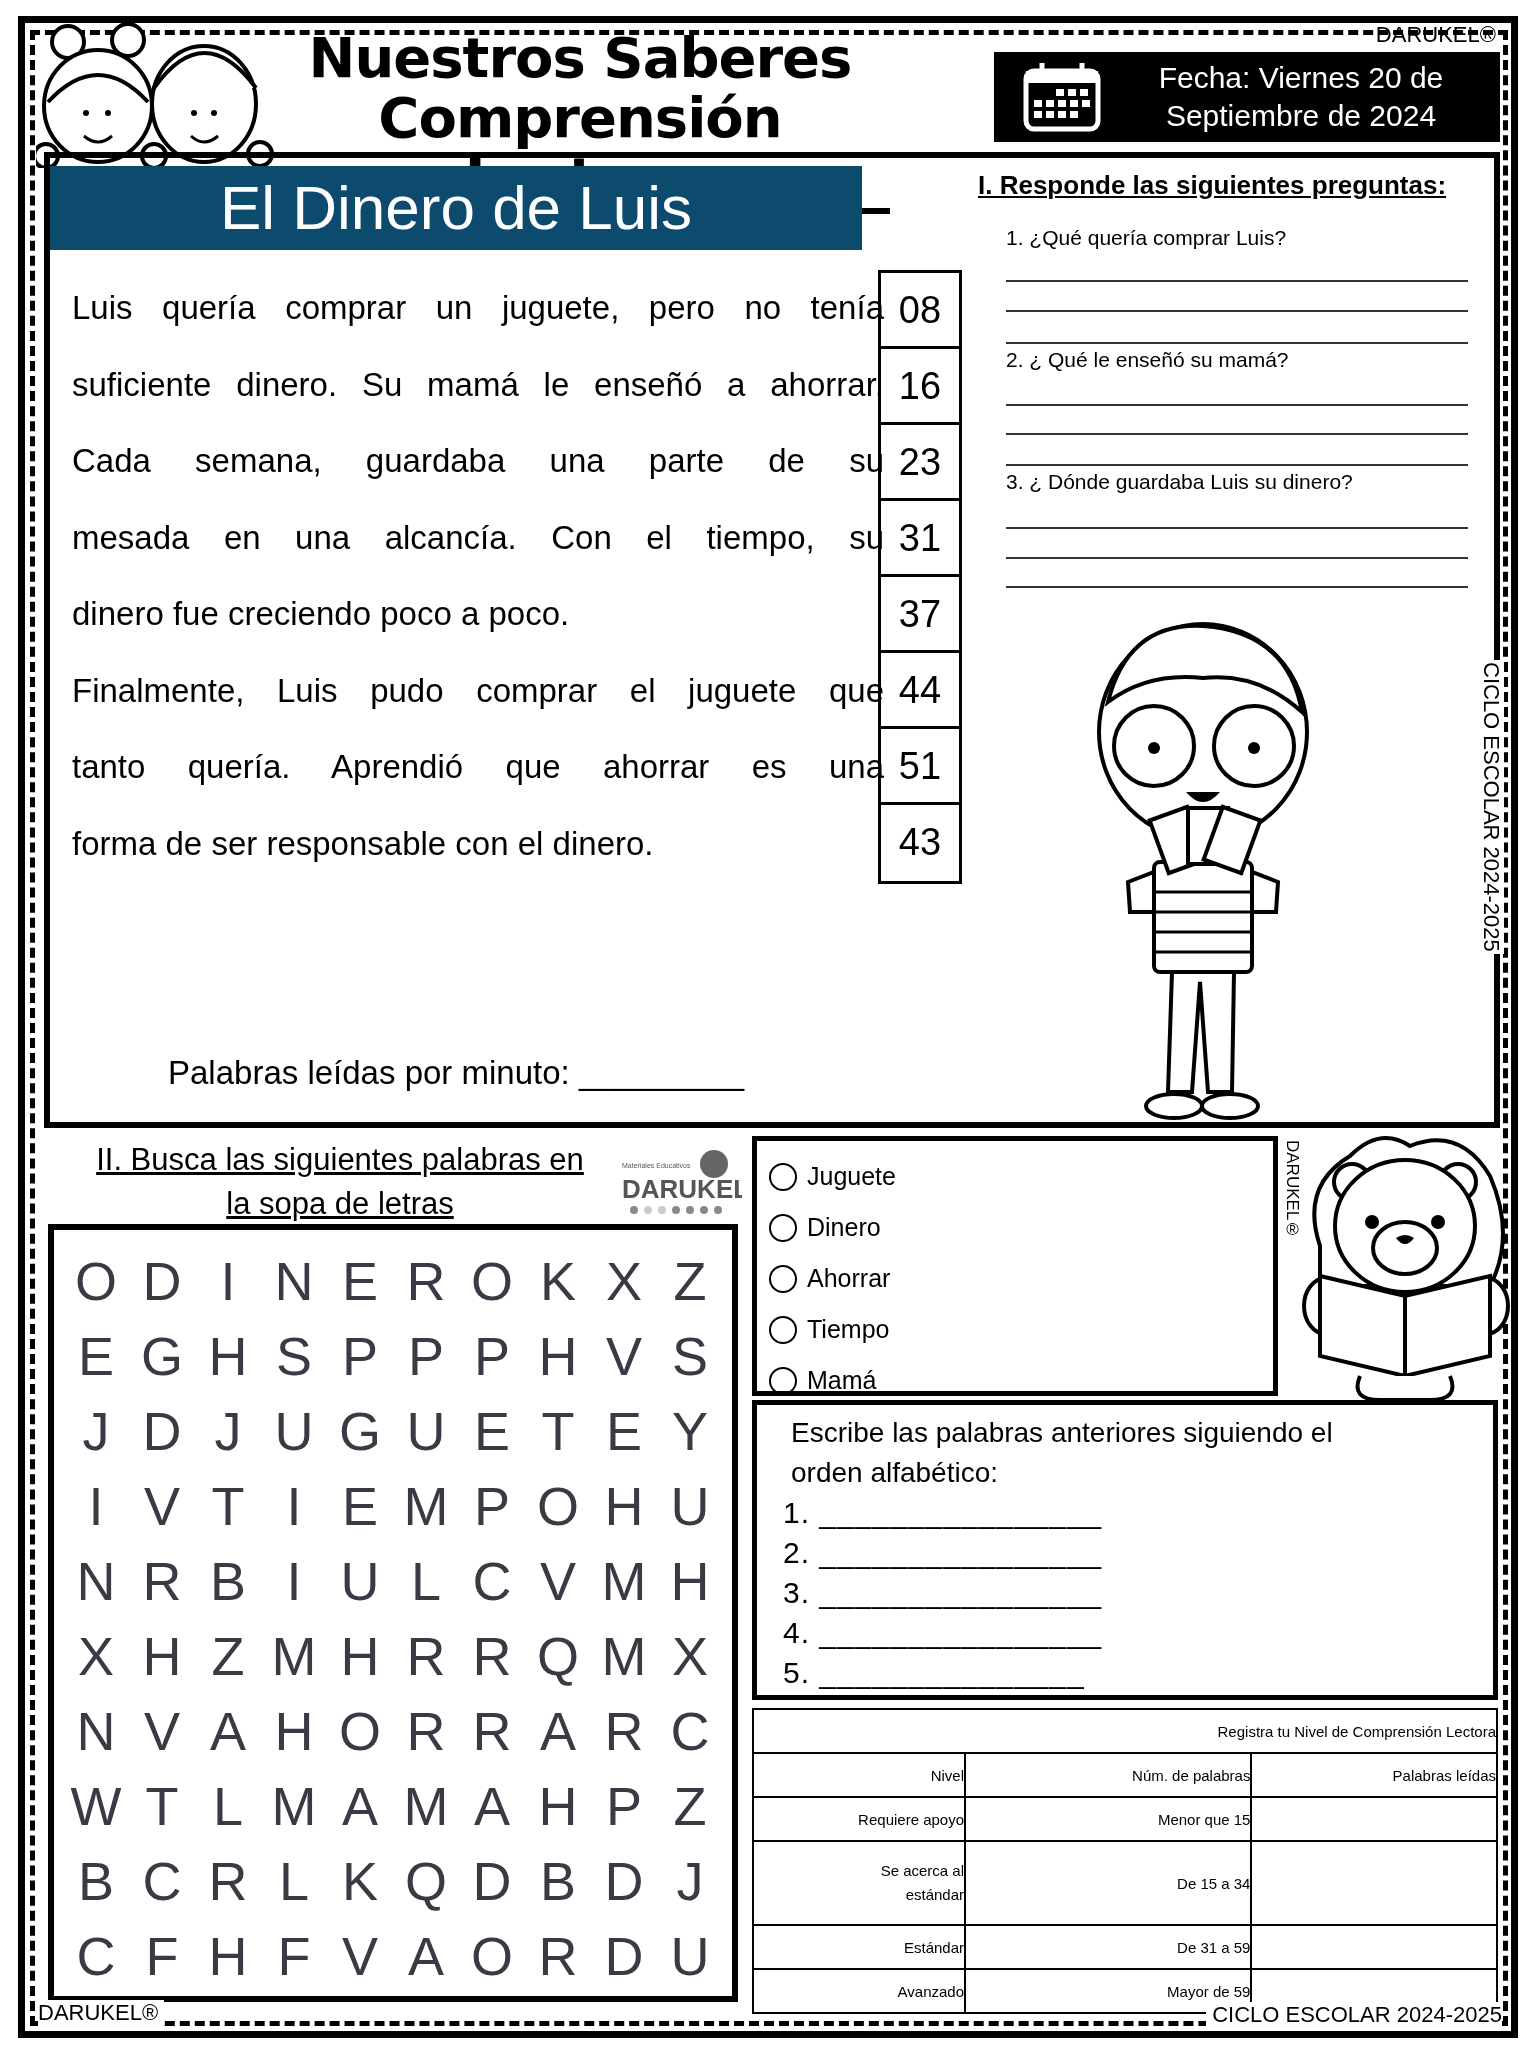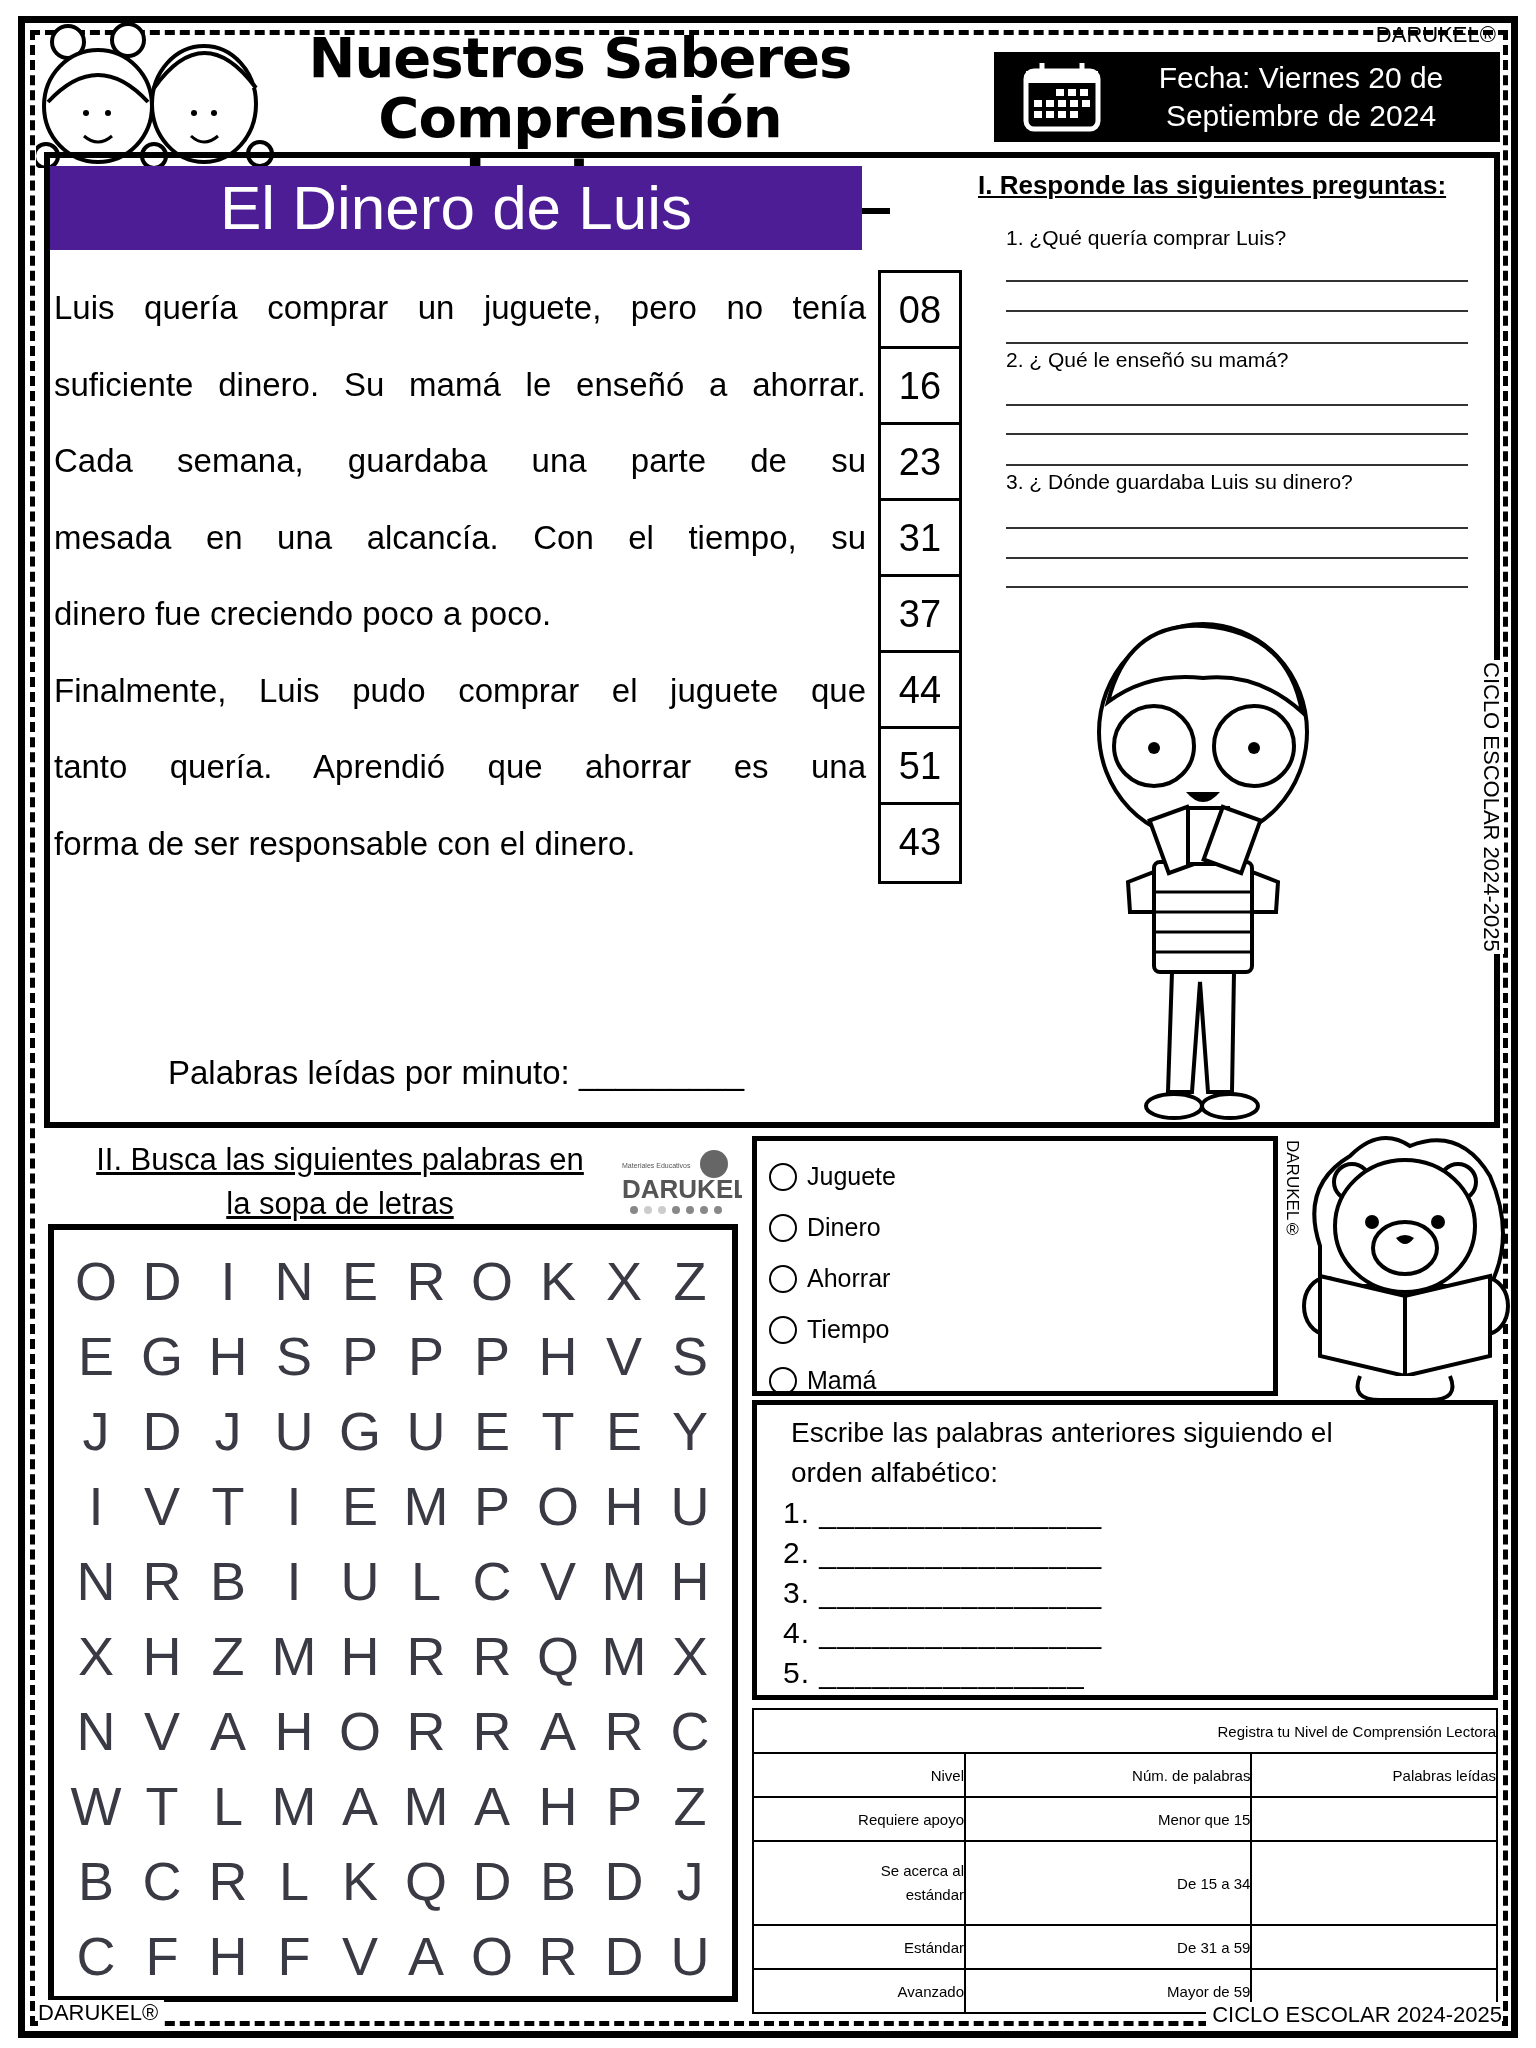--- a/index.html
+++ b/index.html
@@ -16,22 +16,22 @@
   .kids { left: 36px; top: 18px; width: 240px; height: 150px; }
   .main-title { left: 270px; top: 28px; width: 620px; text-align: center; font-family: "DejaVu Sans", sans-serif; font-weight: bold; font-size: 56px; line-height: 60px; letter-spacing: -1px; }
   .main-title .l2 { display:block; border-bottom: 6px solid #000; padding-bottom: 0px; }
   .brand-top { right: 40px; top: 22px; font-size: 22px; }
   .date-box { left: 994px; top: 52px; width: 506px; height: 90px; background: #000; color: #fff; display: flex; align-items: center; }
   .date-box .cal { width: 80px; height: 72px; margin-left: 28px; }
   .date-text { flex: 1; text-align: center; font-size: 30px; line-height: 38px; }
 
   
   .story-panel { left: 44px; top: 152px; width: 1456px; height: 976px; border: 6px solid #000; }
-  .story-title { left: 50px; top: 166px; width: 812px; height: 84px; background: #4c1d95; color: #fff; font-size: 62px; text-align: center; line-height: 84px; }
-  .story-lines { left: 54px; top: 270px; width: 812px; }
+  .story-title { left: 50px; top: 166px; width: 812px; height: 84px; background: #0c4a6e; color: #fff; font-size: 62px; text-align: center; line-height: 84px; }
+  .story-lines { left: 72px; top: 270px; width: 812px; }
   .story-line { height: 76.5px; font-size: 33px; line-height: 76px; text-align: justify; text-align-last: justify; white-space: nowrap; }
   .story-line.last { text-align-last: left; }
   .word-counts { left: 878px; top: 270px; width: 84px; border: 3px solid #000; }
   .wc { height: 76px; border-bottom: 3px solid #000; font-size: 38px; text-align: center; line-height: 74px; }
   .wc:last-child { border-bottom: none; }
   .wpm { left: 168px; top: 1054px; font-size: 33px; }
 
   
   .q-title { left: 978px; top: 170px; font-size: 26px; font-weight: bold; text-decoration: underline; }
   .q { left: 1006px; font-size: 21px; }

